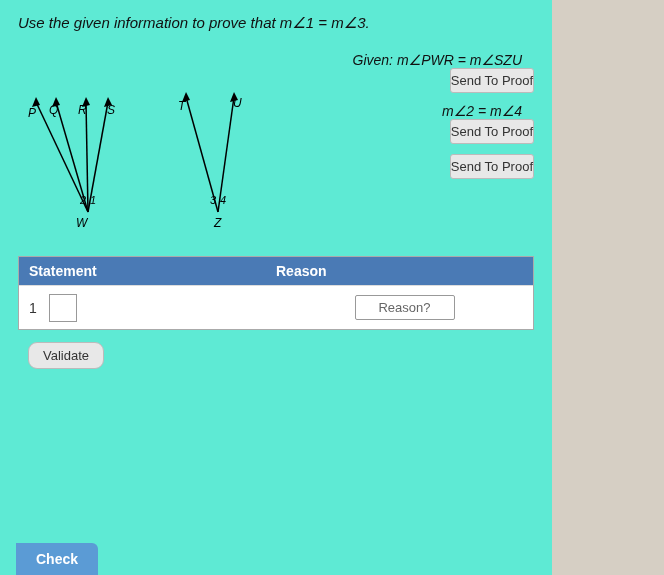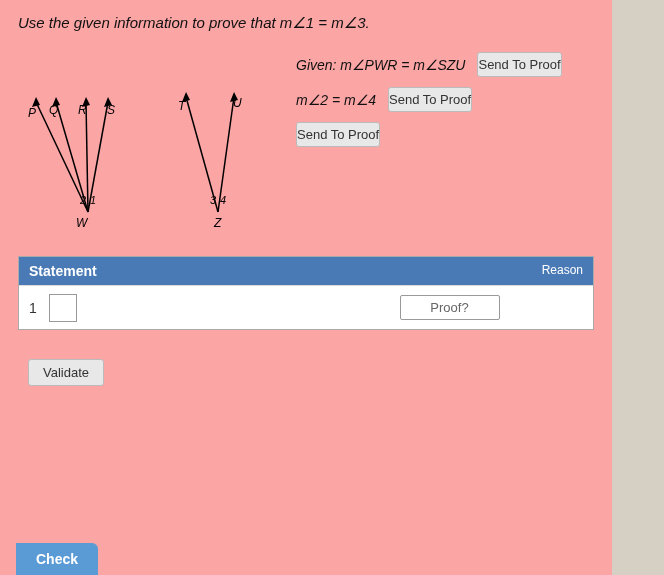--- a/index.html
+++ b/index.html
@@ -6,23 +6,23 @@
     body {
       font-family: Arial, sans-serif;
       background: #d6cfc4;
       width: 664px;
       min-height: 575px;
       position: relative;
       overflow: hidden;
     }
 
     .page-container {
-      width: 612px;
+      width: 552px;
       min-height: 575px;
-      background: #fca5a5;
+      background: #5eead4;
       padding: 14px 18px 0 18px;
     }
 
     .title-line {
       font-size: 15px;
       color: #111;
       margin-bottom: 10px;
       font-style: italic;
     }
 
@@ -48,22 +48,23 @@
 
     
     .given-prove {
       flex: 1;
       padding-left: 18px;
       padding-top: 10px;
     }
 
     .given-row {
       display: flex;
-      align-items: center;
+      align-items: flex-end;
       margin-bottom: 10px;
+      flex-direction: column;
     }
 
     .given-text {
       font-size: 14px;
       color: #111;
       margin-right: 12px;
       white-space: nowrap;
     }
 
     .send-to-proof-btn {
@@ -74,42 +75,42 @@
       font-size: 13px;
       color: #333;
       cursor: pointer;
       white-space: nowrap;
     }
 
     
     .proof-table-container {
       background: white;
       border: 1px solid #aaa;
-      margin-bottom: 25px;
+      margin-bottom: 8px;
     }
 
     .proof-table-header {
       background: #4a7ab5;
       display: flex;
       padding: 6px 10px;
     }
 
     .proof-table-header .col-statement {
       flex: 1;
       color: white;
       font-size: 14px;
       font-weight: bold;
     }
 
     .proof-table-header .col-reason {
       flex: 1;
       color: white;
-      font-size: 12px;
-      font-weight: normal;
-      text-align: right;
+      font-size: 14px;
+      font-weight: bold;
+      text-align: left;
     }
 
     .proof-table-row {
       display: flex;
       align-items: center;
       padding: 6px 10px;
       border-top: 1px solid #ddd;
       min-height: 44px;
     }
 
@@ -145,21 +146,21 @@
       font-size: 13px;
       color: #666;
       background: white;
       cursor: pointer;
       min-width: 100px;
     }
 
     .validate-btn {
       background: #e8e8e8;
       border: 1px solid #bbb;
-      border-radius: 3px;
+      border-radius: 9px;
       padding: 5px 14px;
       font-size: 13px;
       color: #333;
       cursor: pointer;
       margin: 4px 10px 8px 10px;
       display: inline-block;
     }
 
     
     .check-btn {
@@ -260,21 +261,21 @@
       <div class="col-statement">Statement</div>
       <div class="col-reason">Reason</div>
     </div>
 
     <div class="proof-table-row">
       <div class="proof-row-number">1</div>
       <div class="proof-statement-cell">
         <input type="text" class="statement-input-box" style="">
       </div>
       <div class="proof-reason-cell">
-        <button class="reason-dropdown">Proof?</button>
+        <button class="reason-dropdown">Reason?</button>
       </div>
     </div>
   </div>
 
   
   <button class="validate-btn">Validate</button>
 
 </div>
 
 <button class="check-btn" style="position:fixed; bottom:0; left:16px;">Check</button>

